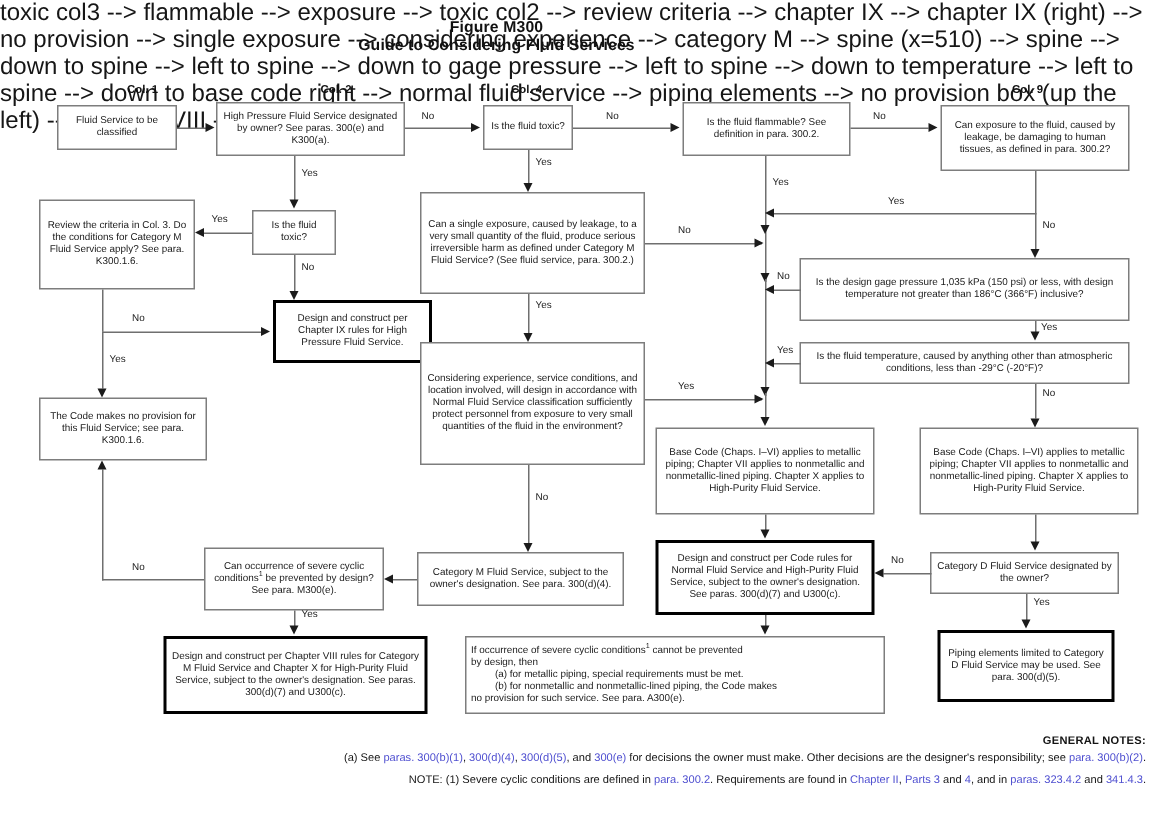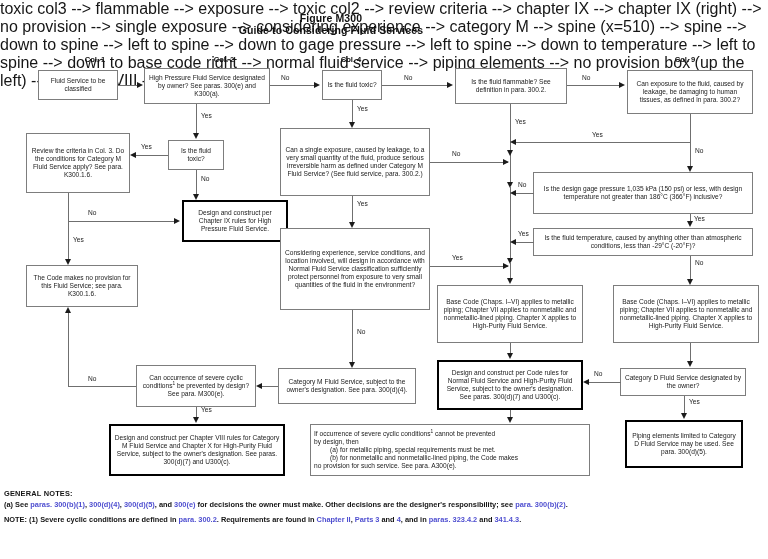--- a/index.html
+++ b/index.html
@@ -44,24 +44,24 @@
   .arr.r{border-left:6px solid #1b1b1b;border-top:3.6px solid transparent;border-bottom:3.6px solid transparent;}
   .arr.l{border-right:6px solid #1b1b1b;border-top:3.6px solid transparent;border-bottom:3.6px solid transparent;}
   .arr.d{border-top:6px solid #1b1b1b;border-left:3.6px solid transparent;border-right:3.6px solid transparent;}
   .arr.u{border-bottom:6px solid #1b1b1b;border-left:3.6px solid transparent;border-right:3.6px solid transparent;}
 
   .lbl{position:absolute;font-size:6.6px;color:#1a1a1a;white-space:nowrap;}
 
   
   .notes{
     position:absolute;left:4px;top:489px;width:760px;
-    font-size:7.4px;line-height:1.42;color:#141414;
+    font-size:7.4px;line-height:1.42;color:#141414;text-align:right;
   }
   .notes .hd{font-weight:bold;letter-spacing:.2px;}
-  .notes .row{white-space:nowrap;font-weight:bold;}
+  .notes .row{white-space:nowrap;}
   .notes .gap{height:5px;}
   a.ref{color:#4f4fd0;text-decoration:none;}
   sup{font-size:.72em;vertical-align:super;line-height:0;}
 </style>
 </head>
 <body>
 
 <div id="stage">
 
   

